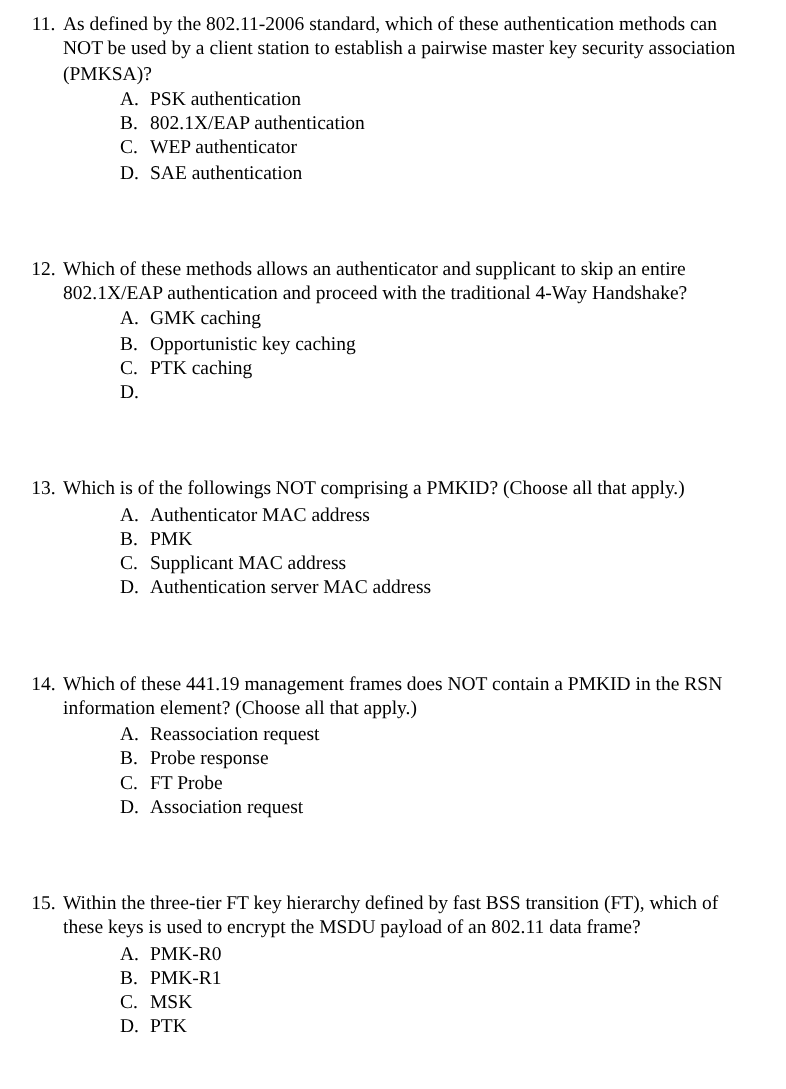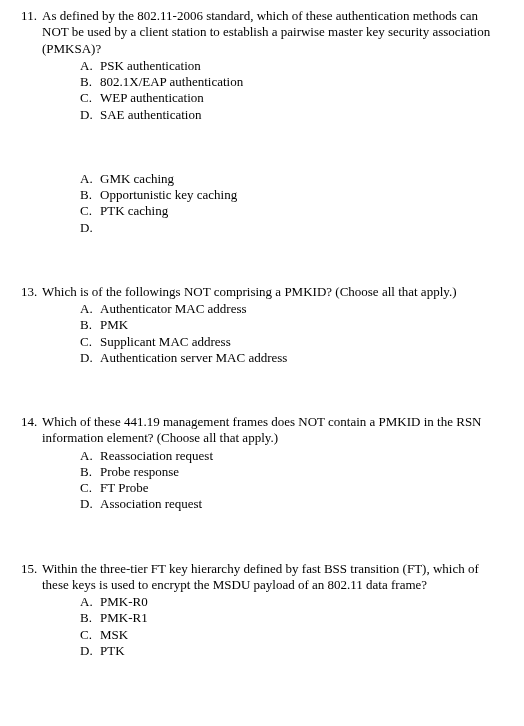--- a/index.html
+++ b/index.html
@@ -54,30 +54,34 @@
     <div class="option">
         <span class="opt-letter">A.</span>
         <span>PSK authentication</span>
       </div>
     <div class="option">
         <span class="opt-letter">B.</span>
         <span>802.1X/EAP authentication</span>
       </div>
     <div class="option">
         <span class="opt-letter">C.</span>
-        <span>WEP authentication</span>
+        <span>WEP authenticator</span>
       </div>
     <div class="option">
         <span class="opt-letter">D.</span>
         <span>SAE authentication</span>
       </div>
   </div>
 </div>
 
 <div class="question">
+  <div class="q-text">
+    <div class="q-num">12.</div>
+    <div class="q-body">Which of these methods allows an authenticator and supplicant to skip an entire 802.1X/EAP authentication and proceed with the traditional 4-Way Handshake?</div>
+  </div>
   <div class="options">
     <div class="option">
         <span class="opt-letter">A.</span>
         <span>GMK caching</span>
       </div>
     <div class="option">
         <span class="opt-letter">B.</span>
         <span>Opportunistic key caching</span>
       </div>
     <div class="option">

